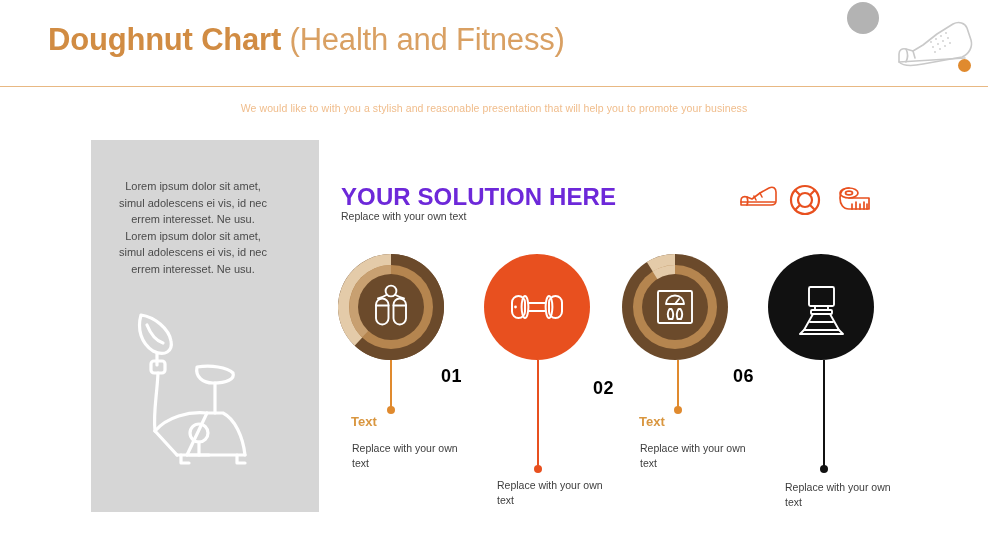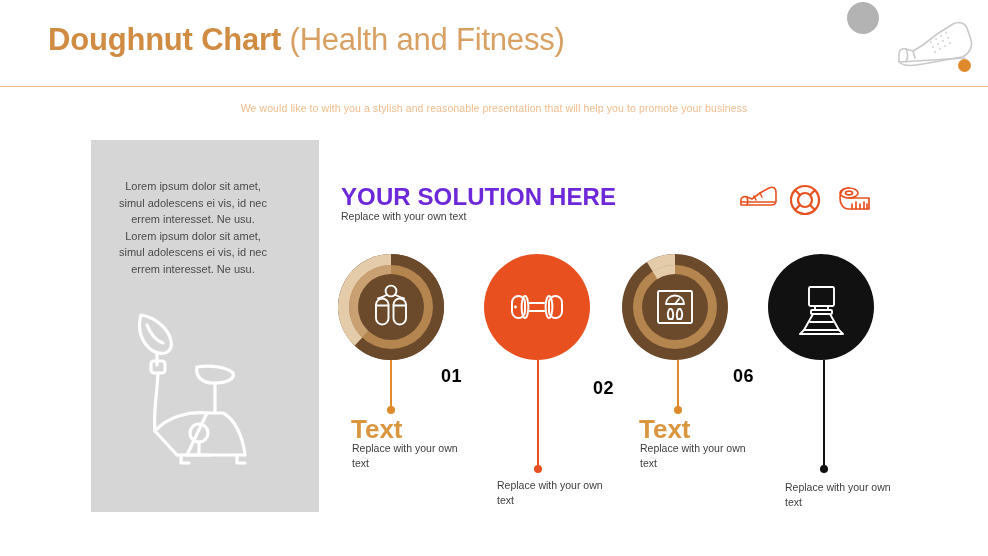--- a/index.html
+++ b/index.html
@@ -87,21 +87,21 @@
   .conn-dot{position:absolute;width:8px;height:8px;border-radius:50%;}
 
   
   .num{
     position:absolute;font-size:18px;font-weight:bold;color:#000000;
     letter-spacing:0.4px;
   }
 
   
   .cap-head{
-    position:absolute;font-size:26px;font-weight:bold;color:#d9963f;
+    position:absolute;font-size:13px;font-weight:bold;color:#d9963f;
     white-space:nowrap;
   }
   .cap-body{
     position:absolute;font-size:10.5px;line-height:15px;color:#3d3d3d;
     width:120px;
   }
 </style>
 </head>
 <body>
 

